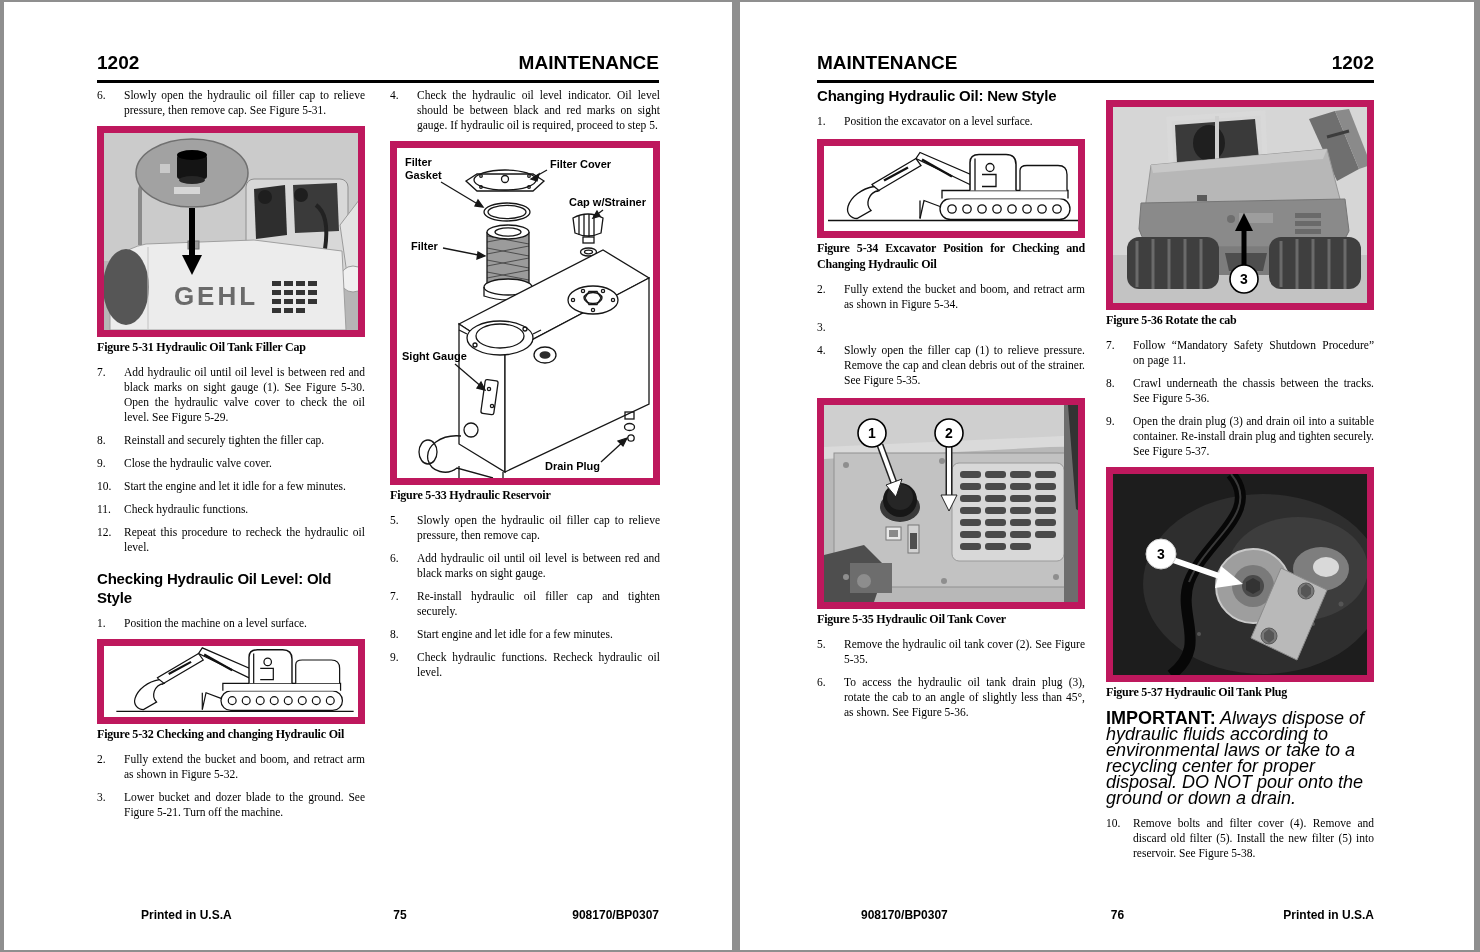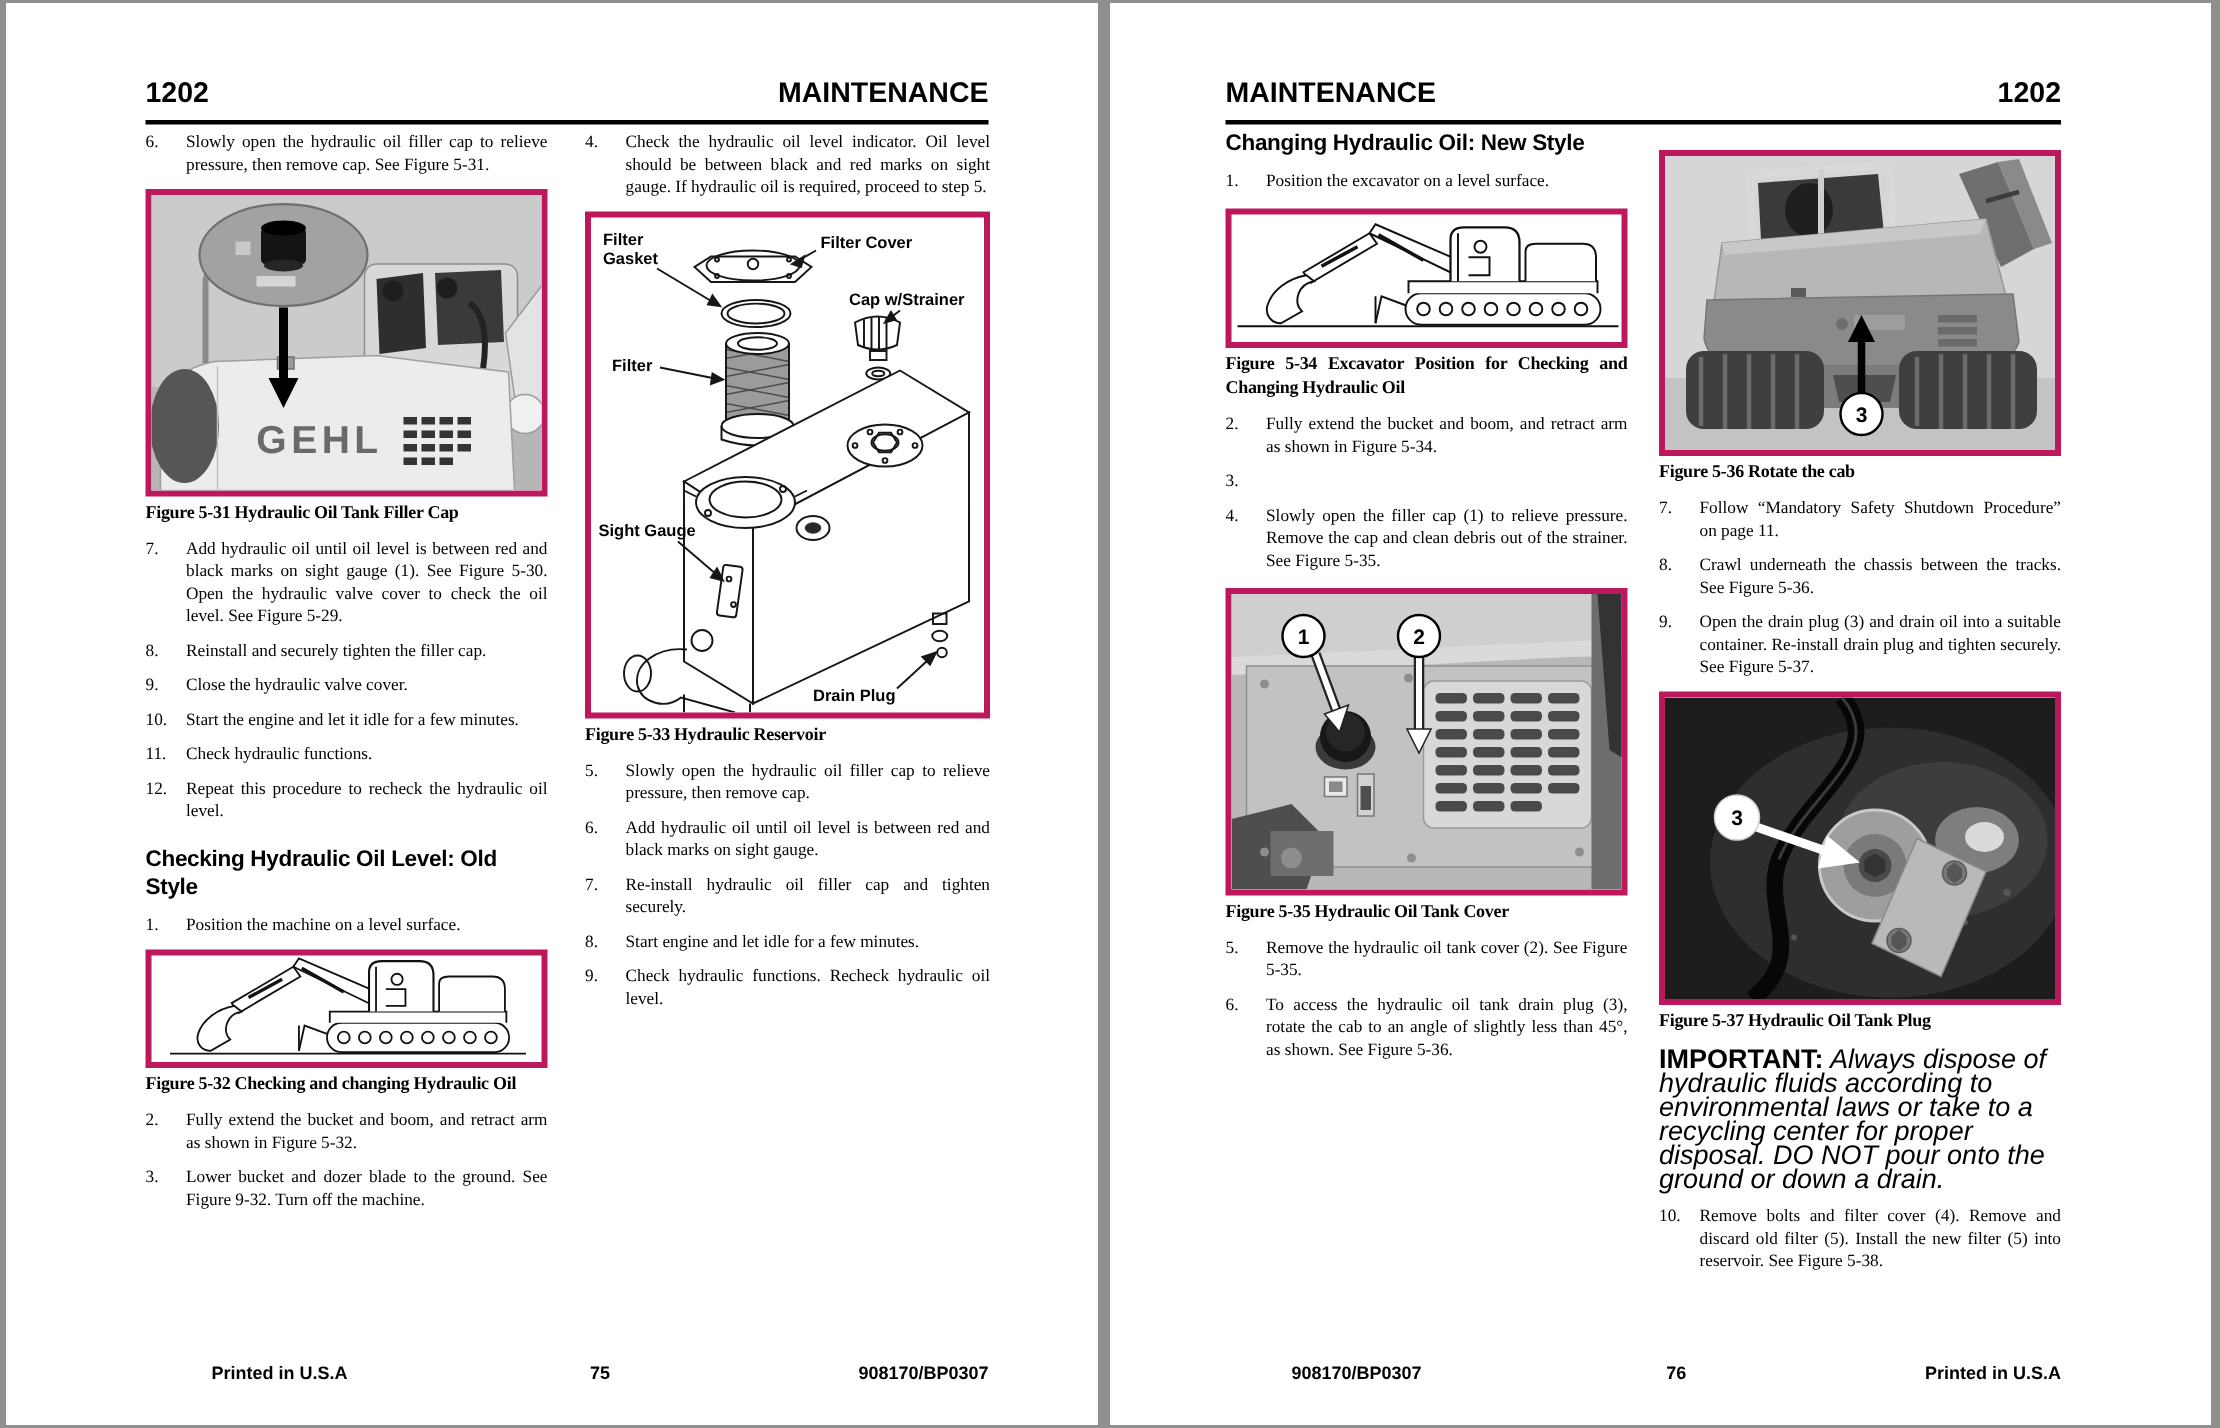--- a/index.html
+++ b/index.html
@@ -19,21 +19,21 @@
   .footer .f-c{flex:0 0 auto;text-align:left;}
   .footer .f-r{flex:1;text-align:right;}
 
   .col{position:absolute;font-size:11.5px;line-height:15px;}
   .step{display:flex;margin:0 0 8px 0;}
   .step .n{flex:0 0 27px;}
   .step .t{flex:1;text-align:justify;}
 
   .sect{font-family:"Liberation Sans",sans-serif;font-weight:bold;font-size:15px;
         line-height:19px;letter-spacing:-0.2px;margin:14px 0 9px 0;}
-  .figbox{border:4px solid #be185d;margin:8px 0 0 0;background:#fff;overflow:hidden;}
+  .figbox{border:7px solid #be185d;margin:8px 0 0 0;background:#fff;overflow:hidden;}
   .figbox svg{display:block;}
   .figcap{font-family:Liberation Serif, serif;font-weight:bold;font-size:12px;
           line-height:16px;letter-spacing:-0.2px;margin:2px 0 10px 0;text-align:justify;}
   .important{font-family:"Liberation Sans",sans-serif;font-size:18px;line-height:16px;
              margin:2px 0 10px 0;}
   .important .imp-label{font-weight:bold;font-style:normal;}
   .important .imp-text{font-style:italic;}
   svg text{font-family:"Liberation Sans",sans-serif;}
 </style>
 </head>
@@ -172,21 +172,21 @@
         </svg>
       </div>
       <div class="figcap">Figure 5-32 Checking and changing Hydraulic Oil</div>
 
       <div class="step">
         <span class="n">2.</span>
         <span class="t">Fully extend the bucket and boom, and retract arm as shown in Figure 5-32.</span>
       </div>
       <div class="step">
         <span class="n">3.</span>
-        <span class="t">Lower bucket and dozer blade to the ground. See Figure 9-32. Turn off the machine.</span>
+        <span class="t">Lower bucket and dozer blade to the ground. See Figure 5-21. Turn off the machine.</span>
       </div>
     </div>
 
     <div class="col" style="left:386px;top:86px;width:270px;">
 
       <div class="step">
         <span class="n">4.</span>
         <span class="t">Check the hydraulic oil level indicator. Oil level should be between black and red marks on sight gauge. If hydraulic oil is required, proceed to step 5.</span>
       </div>
 

